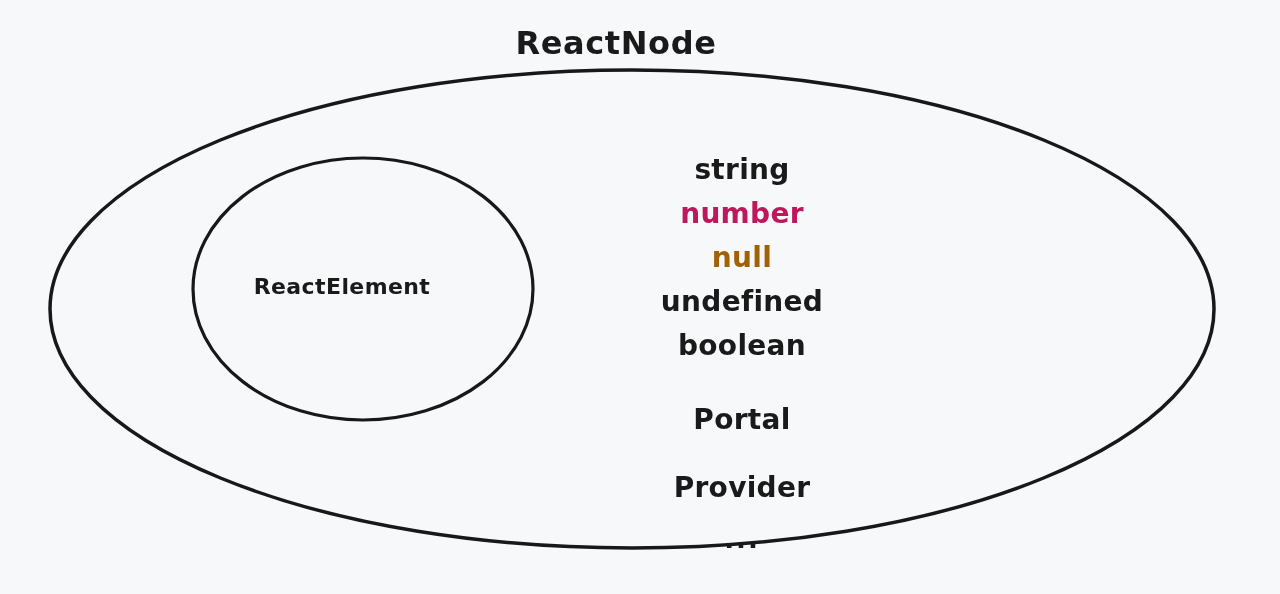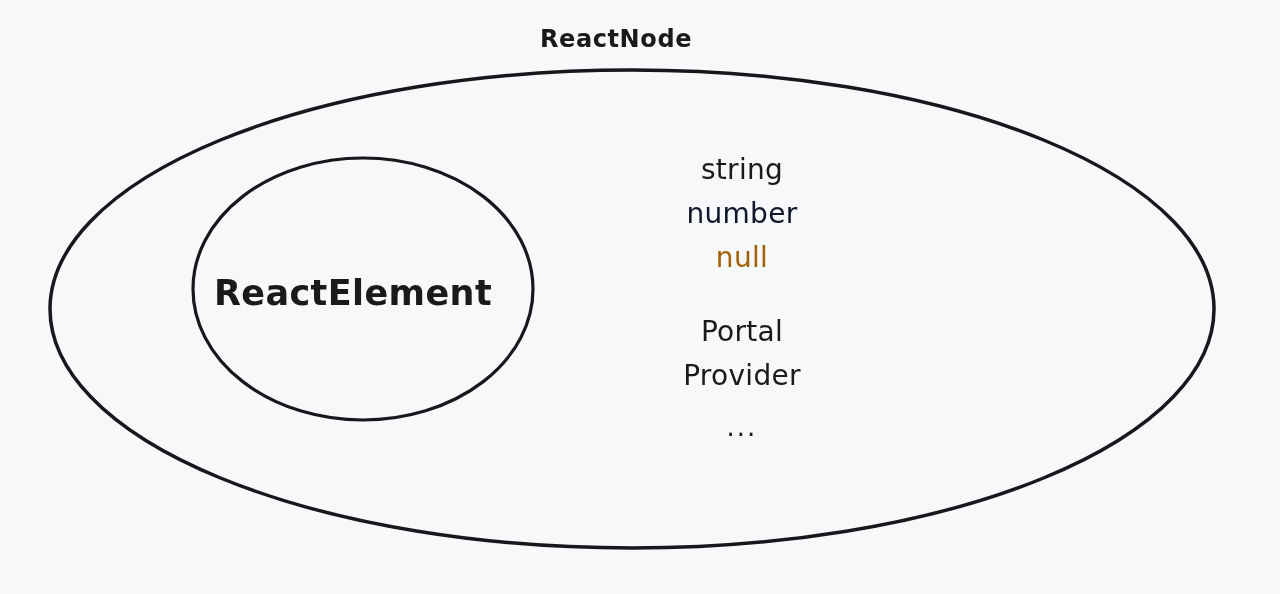--- a/index.html
+++ b/index.html
@@ -51,48 +51,48 @@
     letter-spacing: 0.2px;
     text-align: center;
     transform: translateX(-50%);
     pointer-events: auto;
   }
 
   
   #outer-set-title {
     left: 616px;
     top: 27px;
-    font-size: 24px;
+    font-size: 32px;
     letter-spacing: 0.6px;
   }
 
   
   #inner-set-label {
-    left: 353px;
+    left: 342px;
     top: 276px;
-    font-size: 35px;
+    font-size: 22px;
     letter-spacing: 0.4px;
   }
 
   
   #member-list {
     position: absolute;
     left: 742px;
     top: 148px;
     transform: translateX(-50%);
     display: flex;
     flex-direction: column;
     align-items: center;
     pointer-events: auto;
   }
 
   #member-list .member-item {
     color: #1a1a1a;
     font-family: "DejaVu Sans", sans-serif;
-    font-weight: 400;
+    font-weight: 700;
     font-size: 28px;
     line-height: 44px;
     white-space: nowrap;
     text-align: left;
     letter-spacing: 0.3px;
   }
 
   #member-list .member-item.ellipsis {
     margin-top: 14px;
     font-size: 26px;
@@ -111,21 +111,23 @@
   </svg>
 
   <div class="text-layer">
 
     <div class="label" id="outer-set-title" style="color: rgb(26, 26, 26);">ReactNode</div>
 
     <div class="label" id="inner-set-label" style="color: rgb(26, 26, 26);">ReactElement</div>
 
     <div id="member-list">
       <div class="member-item" style="color: rgb(26, 26, 26);">string</div>
-      <div class="member-item" style="color: #0f172a;">number</div>
+      <div class="member-item" style="color: #be185d;">number</div>
       <div class="member-item" style="color: #a16207;">null</div>
+      <div class="member-item" style="color: rgb(26, 26, 26);">undefined</div>
+      <div class="member-item" style="color: rgb(26, 26, 26);">boolean</div>
       <div class="member-item" style="color: rgb(26, 26, 26); margin-top: 30px;">Portal</div>
-      <div class="member-item" style="color: rgb(26, 26, 26);">Provider</div>
+      <div class="member-item" style="color: rgb(26, 26, 26); margin-top: 24px;">Provider</div>
       <div class="member-item ellipsis" style="color: rgb(26, 26, 26);">...</div>
     </div>
 
   </div>
 </div>
 
 </body></html>

